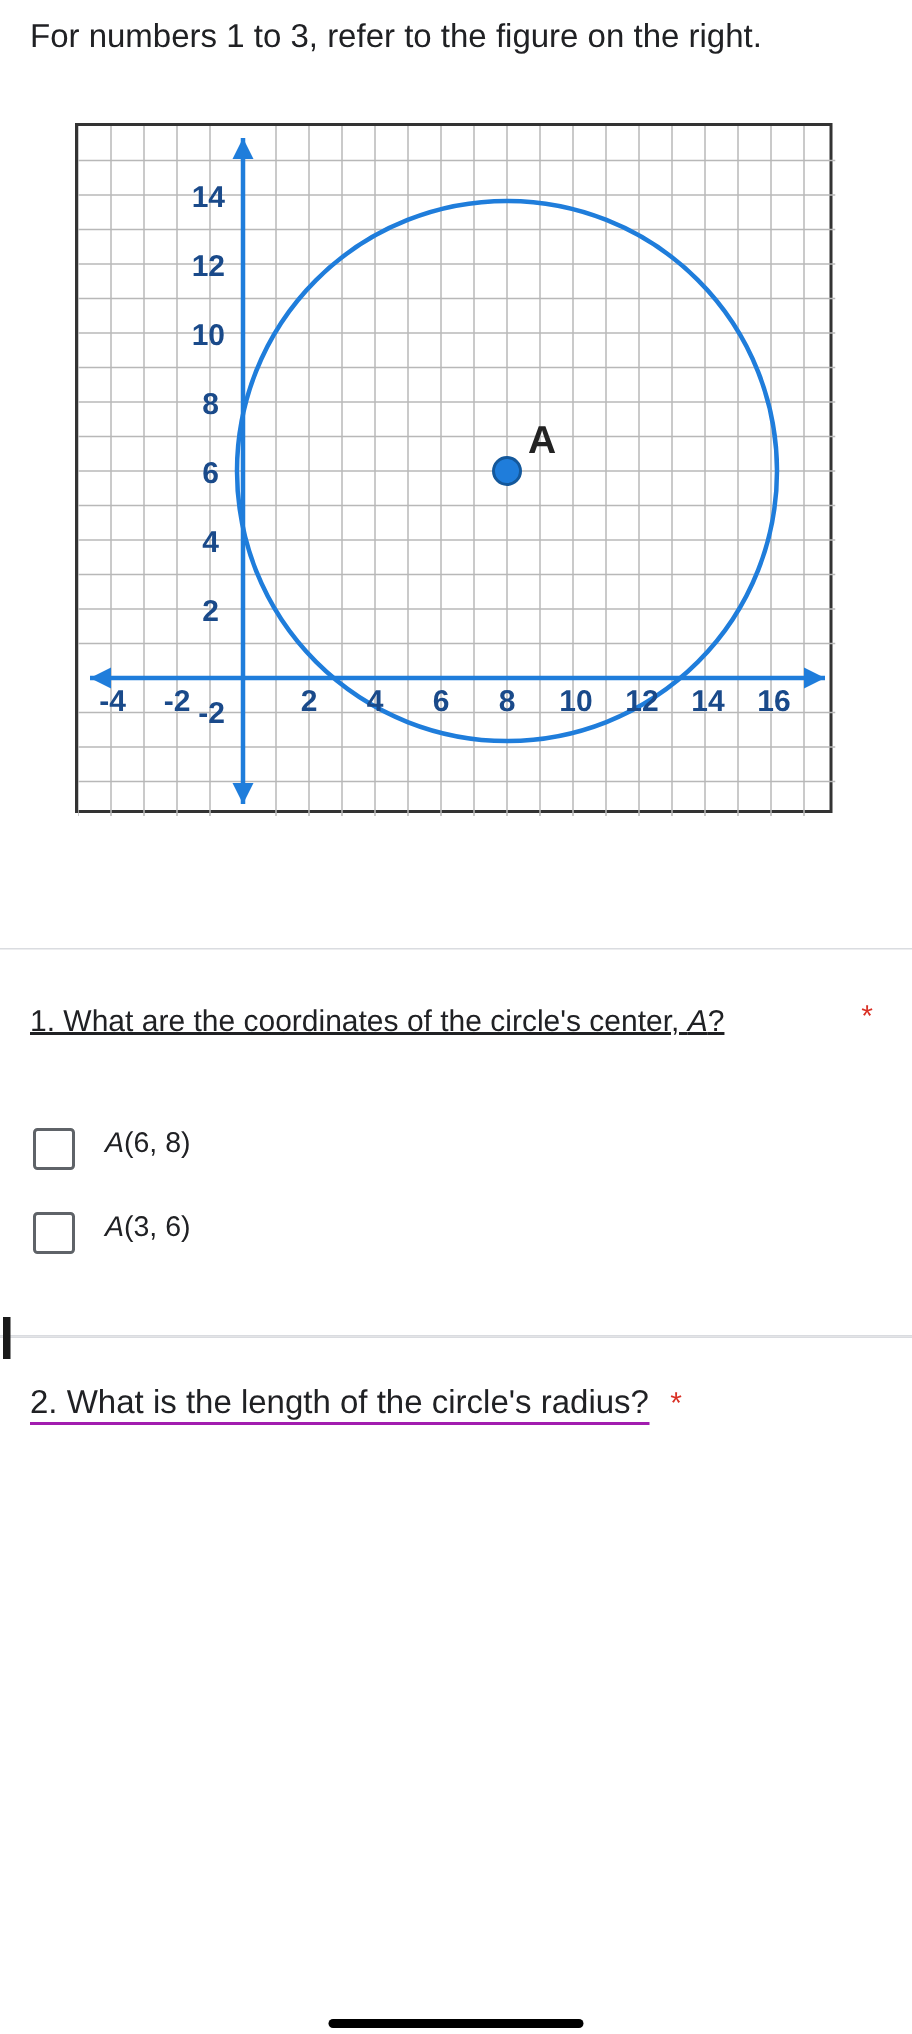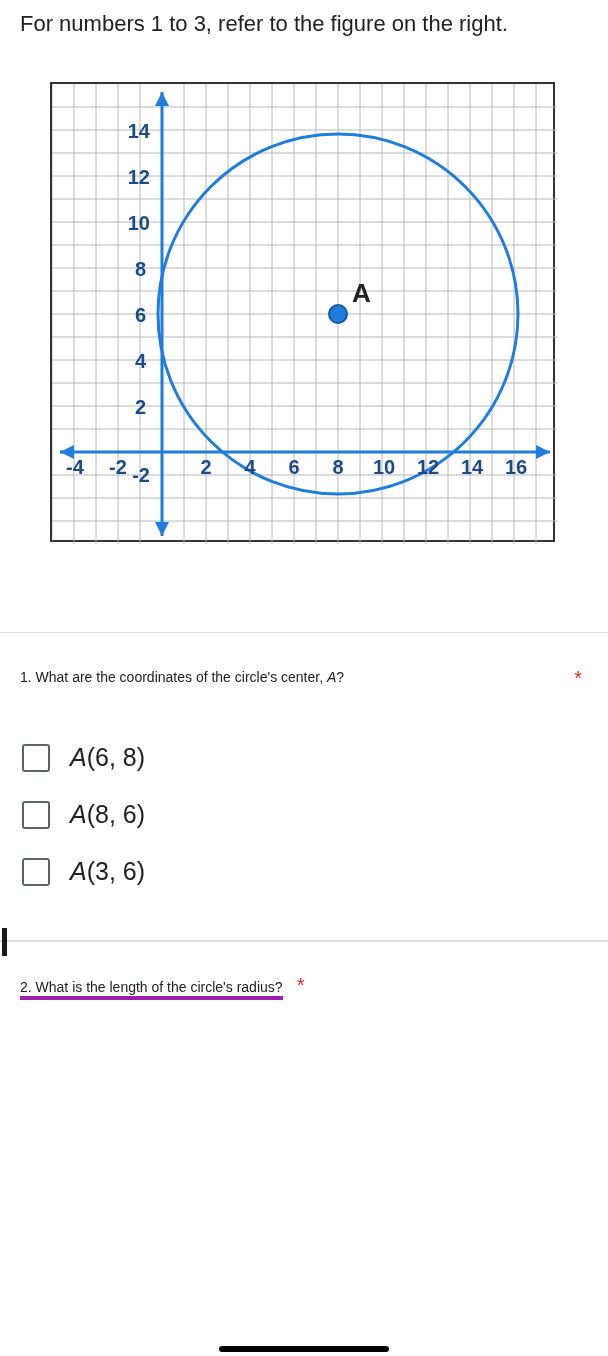--- a/index.html
+++ b/index.html
@@ -35,58 +35,59 @@
   .circle-main { stroke: #1f7ddb; stroke-width: 3; fill: none; }
   .center-dot { fill: #1f7ddb; stroke: #14589b; stroke-width: 2; }
   .question-block {
     padding: 34px 20px 40px 20px;
     border-top: 1px solid #dadce0;
     border-bottom: 1px solid #dadce0;
     background: #fff;
     position: relative;
   }
   .qtext {
-    font-size: 14px;
+    font-size: 20px;
     line-height: 1.45;
+    text-decoration: underline;
   }
   .qtext .ital { font-style: italic; }
   .required {
     color: #d93025;
     position: absolute;
     right: 26px;
     top: 34px;
     font-size: 20px;
   }
   .options {
     margin-top: 42px;
   }
   .option {
     display: flex;
-    align-items: center;
+    align-items: flex-start;
     gap: 20px;
     padding: 14px 2px;
-    font-size: 25px;
+    font-size: 19px;
   }
   .option .ital { font-style: italic; }
   .checkbox {
     width: 28px;
     height: 28px;
     border: 2.5px solid #5f6368;
     border-radius: 3px;
     flex: 0 0 auto;
     background: #fff;
   }
   .q2-block {
     padding: 30px 20px 8px 20px;
     border-top: 1px solid #dadce0;
     position: relative;
   }
   .q2-text {
-    font-size: 14px;
-    border-bottom: 4px solid #a21caf;
+    font-size: 22px;
+    border-bottom: 2px solid #a21caf;
     display: inline;
     padding-bottom: 1px;
   }
   .q2-req {
     color: #d93025;
     font-size: 20px;
     margin-left: 8px;
   }
   .bottom-bar {
     position: absolute;
@@ -205,24 +206,20 @@
   <div class="qtext">
     <span>1. What are the coordinates of the circle's center, </span><span class="ital">A</span><span>?</span>
   </div>
   <div class="options">
     <div class="option">
       <div class="checkbox"></div>
       <div><span class="ital">A</span><span>(6, 8)</span></div>
     </div>
     <div class="option">
       <div class="checkbox"></div>
-      <div><span class="ital">A</span><span>(8, 6)</span></div>
-    </div>
-    <div class="option">
-      <div class="checkbox"></div>
       <div><span class="ital">A</span><span>(3, 6)</span></div>
     </div>
   </div>
 </div>
 
 <div class="q2-block">
   <div class="cursor-mark" style="top:-14px;"></div>
   <span class="q2-text">2. What is the length of the circle's radius?</span>
   <span class="q2-req">*</span>
 </div>

